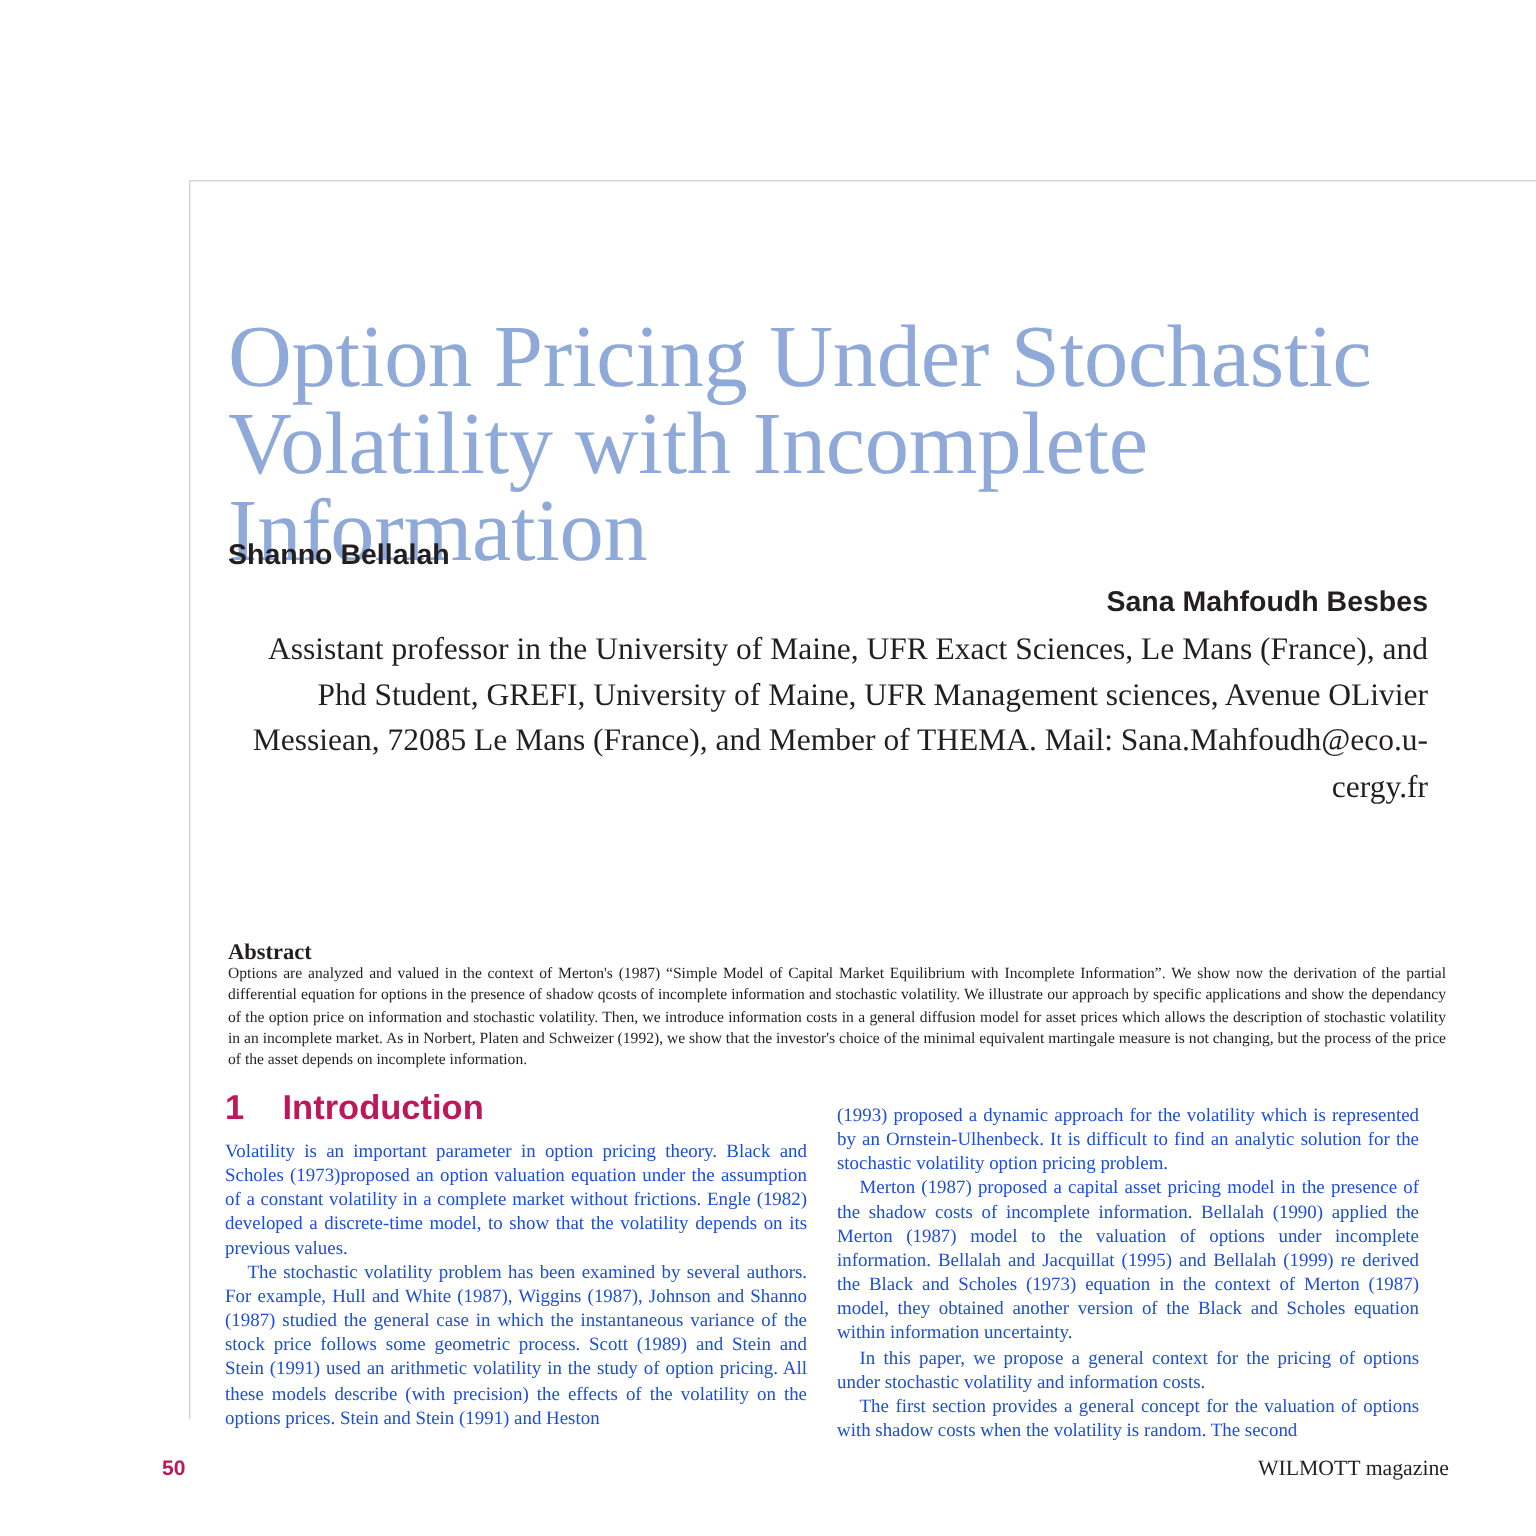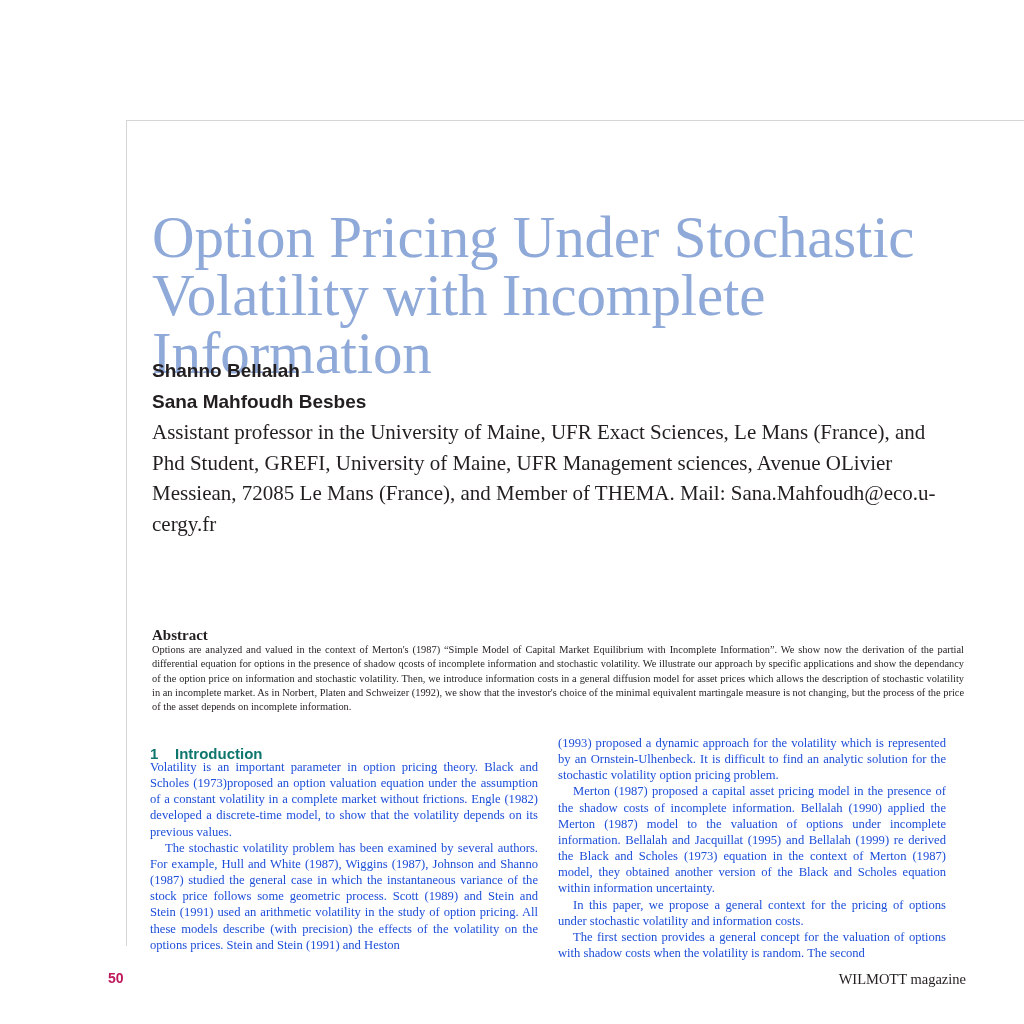--- a/index.html
+++ b/index.html
@@ -56,21 +56,21 @@
     line-height: 26px;
     color: #231f20;
     margin: 0 0 2px 0;
   }
   .author-affil {
     font-size: 21px;
     line-height: 30.5px;
     color: #231f20;
     margin: 0 0 4px 0;
   }
-  .author-block + .author-block { margin-top: 5px; }
+  .author-block + .author-block { margin-top: 5px; text-align: right; }
 
   
   #abstract {
     position: absolute;
     left: 152px;
     top: 628px;
     width: 812px;
   }
   #abstract-label {
     font-weight: bold;
@@ -83,26 +83,26 @@
     line-height: 14.3px;
     text-align: justify;
     margin: 0;
     color: #231f20;
   }
 
   
   #section-heading {
     position: absolute;
     left: 150px;
-    top: 742px;
+    top: 726px;
     font-family: "Liberation Sans", "DejaVu Sans", sans-serif;
     font-weight: bold;
-    font-size: 15px;
+    font-size: 23px;
     line-height: 24px;
-    color: #0f766e;
+    color: #be185d;
     white-space: pre;
   }
 
   
   .column {
     position: absolute;
     top: 759px;
     width: 388px;
     font-size: 12.6px;
     line-height: 16.15px;

